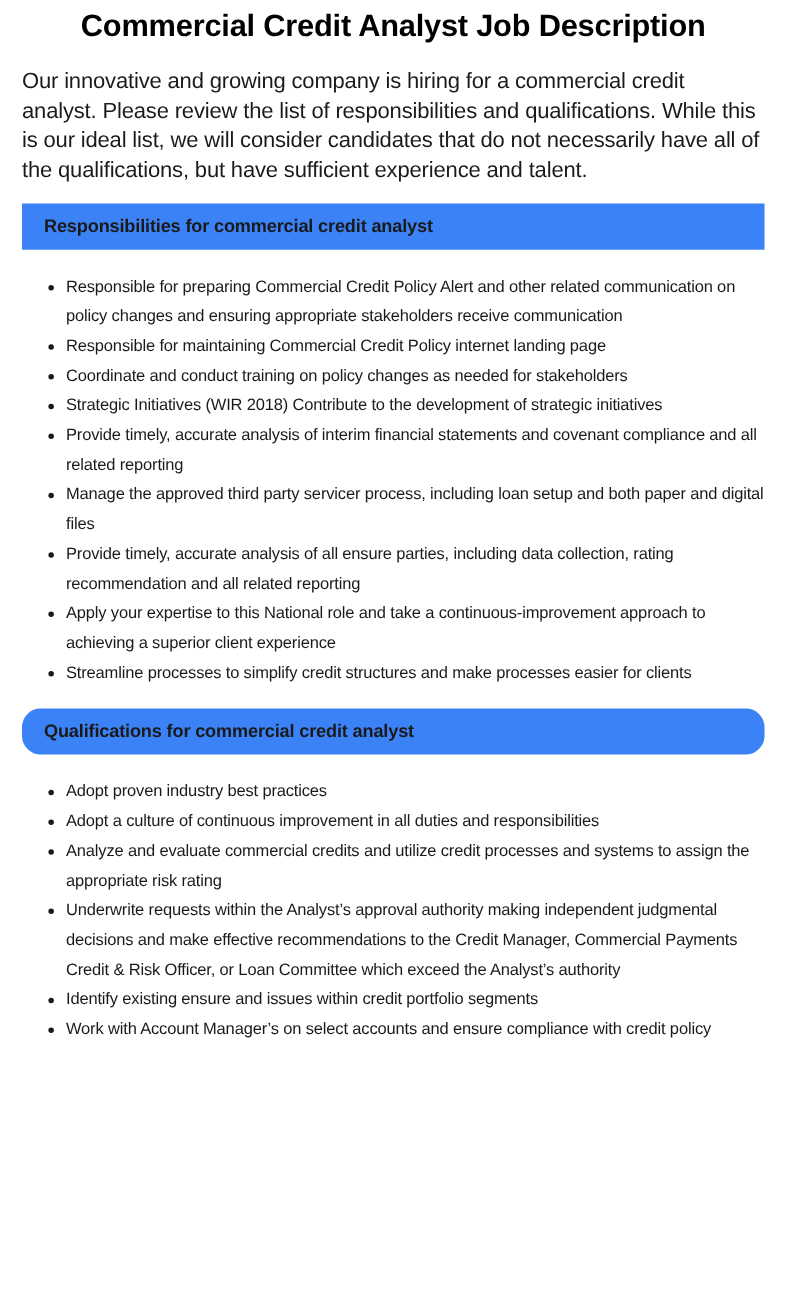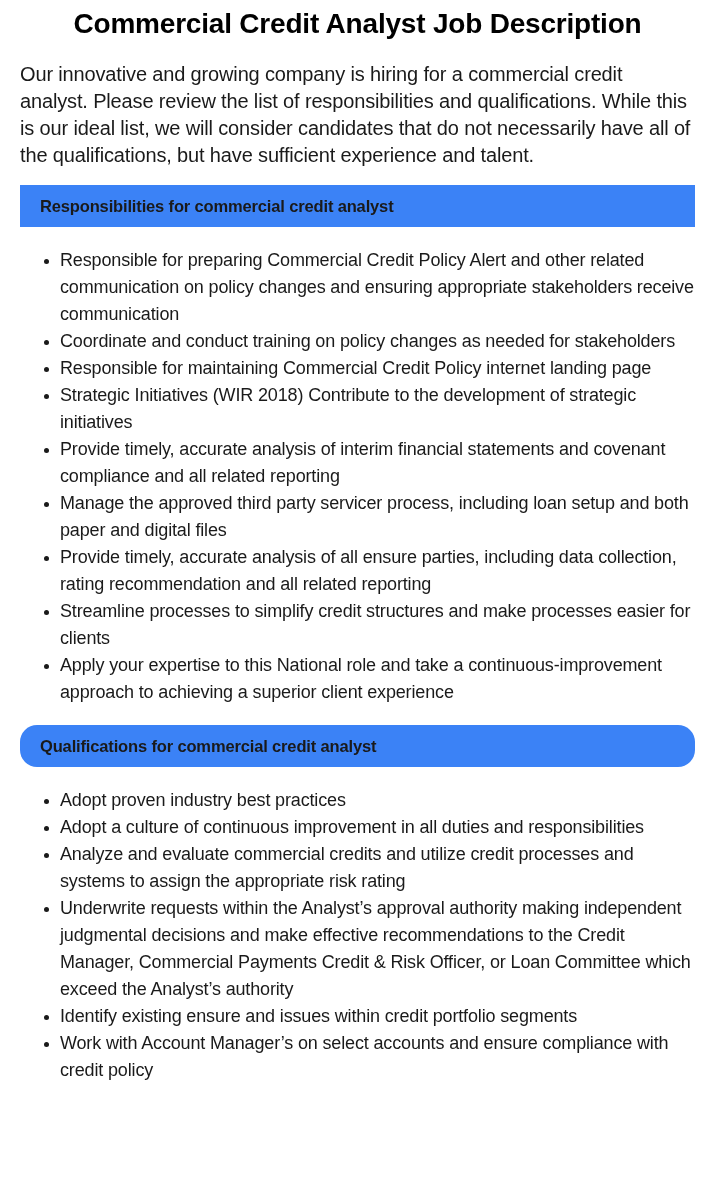--- a/index.html
+++ b/index.html
@@ -52,21 +52,21 @@
       margin-top: 19px;
       border-radius: 17px;
     }
     ul.items {
       margin: 20px 0 0 0;
       padding: 0 0 0 40px;
       list-style: none;
     }
     ul.items li {
       position: relative;
-      font-size: 18px;
+      font-size: 15px;
       line-height: 27px;
       color: #1a1a1a;
       letter-spacing: -0.15px;
     }
     ul.items li::before {
       content: "";
       position: absolute;
       left: -16px;
       top: 12px;
       width: 5px;
@@ -78,28 +78,28 @@
 </head>
 <body>
 
 <div class="page">
   <h1 class="title">Commercial Credit Analyst Job Description</h1>
   <p class="intro">Our innovative and growing company is hiring for a commercial credit analyst. Please review the list of responsibilities and qualifications. While this is our ideal list, we will consider candidates that do not necessarily have all of the qualifications, but have sufficient experience and talent.</p>
 
   <div class="section-header">Responsibilities for commercial credit analyst</div>
   <ul class="items">
     <li>Responsible for preparing Commercial Credit Policy Alert and other related communication on policy changes and ensuring appropriate stakeholders receive communication</li>
+    <li>Responsible for maintaining Commercial Credit Policy internet landing page</li>
     <li>Coordinate and conduct training on policy changes as needed for stakeholders</li>
-    <li>Responsible for maintaining Commercial Credit Policy internet landing page</li>
     <li>Strategic Initiatives (WIR 2018) Contribute to the development of strategic initiatives</li>
     <li>Provide timely, accurate analysis of interim financial statements and covenant compliance and all related reporting</li>
     <li>Manage the approved third party servicer process, including loan setup and both paper and digital files</li>
     <li>Provide timely, accurate analysis of all ensure parties, including data collection, rating recommendation and all related reporting</li>
+    <li>Apply your expertise to this National role and take a continuous-improvement approach to achieving a superior client experience</li>
     <li>Streamline processes to simplify credit structures and make processes easier for clients</li>
-    <li>Apply your expertise to this National role and take a continuous-improvement approach to achieving a superior client experience</li>
   </ul>
 
   <div class="section-header q">Qualifications for commercial credit analyst</div>
   <ul class="items">
     <li>Adopt proven industry best practices</li>
     <li>Adopt a culture of continuous improvement in all duties and responsibilities</li>
     <li>Analyze and evaluate commercial credits and utilize credit processes and systems to assign the appropriate risk rating</li>
     <li>Underwrite requests within the Analyst’s approval authority making independent judgmental decisions and make effective recommendations to the Credit Manager, Commercial Payments Credit &amp; Risk Officer, or Loan Committee which exceed the Analyst’s authority</li>
     <li>Identify existing ensure and issues within credit portfolio segments</li>
     <li>Work with Account Manager’s on select accounts and ensure compliance with credit policy</li>

